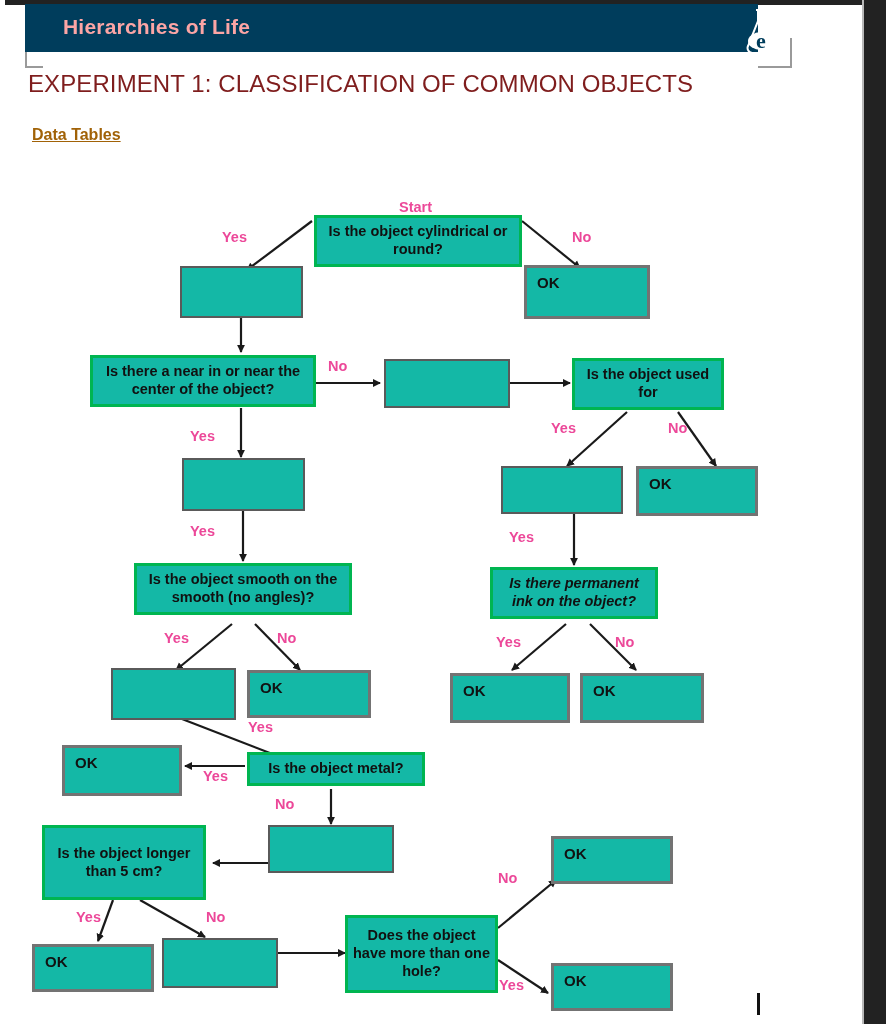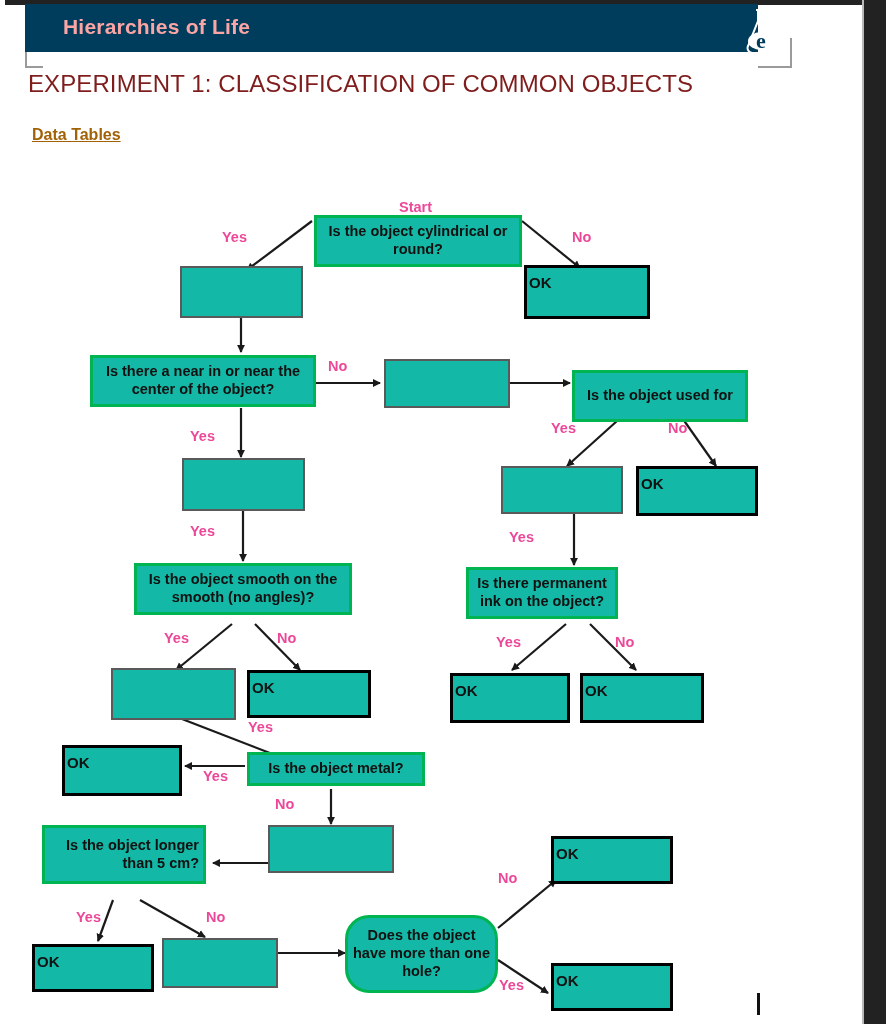--- a/index.html
+++ b/index.html
@@ -57,23 +57,23 @@
     color:#111111;
     line-height:1.22;
   }
   .node.q{           
     border:3px solid #00b551;
     justify-content:center;
     text-align:center;
     padding:2px 4px;
   }
   .node.ok{          
-    border:3px solid #000000;
+    border:3px solid #737373;
     justify-content:flex-start;
-    padding-left:2px;
+    padding-left:10px;
     align-items:flex-start;
     padding-top:6px;
     font-size:15px;
   }
   .node.blank{       
     border:2px solid #5a5a5a;
   }
 
   .edge-label{
     position:absolute;
@@ -176,53 +176,53 @@
   <div class="node q" style="left:314px;top:215px;width:208px;height:52px;">Is the object cylindrical or round?</div>
 
   <div class="node blank" style="left:180px;top:266px;width:123px;height:52px;"></div>
 
   <div class="node ok" style="left:524px;top:265px;width:126px;height:54px;">OK</div>
 
   <div class="node q" style="left:90px;top:355px;width:226px;height:52px;">Is there a near in or near the center of the object?</div>
 
   <div class="node blank" style="left:182px;top:458px;width:123px;height:53px;"></div>
 
-  <div class="node q" style="left:572px;top:370px;width:176px;height:52px;">Is the object used for</div>
+  <div class="node q" style="left:572px;top:358px;width:152px;height:52px;">Is the object used for</div>
 
   <div class="node blank" style="left:384px;top:359px;width:126px;height:49px;"></div>
 
   <div class="node ok" style="left:636px;top:466px;width:122px;height:50px;">OK</div>
 
   <div class="node blank" style="left:501px;top:466px;width:122px;height:48px;"></div>
 
   <div class="node q" style="left:134px;top:563px;width:218px;height:52px;">Is the object smooth on the smooth (no angles)?</div>
 
-  <div class="node q" style="left:466px;top:567px;width:152px;height:52px;">Is there permanent ink on the object?</div>
+  <div class="node q" style="left:490px;top:567px;width:168px;height:52px;font-style:italic;">Is there permanent ink on the object?</div>
 
   <div class="node blank" style="left:111px;top:668px;width:125px;height:52px;"></div>
 
   <div class="node ok" style="left:247px;top:670px;width:124px;height:48px;">OK</div>
 
   <div class="node ok" style="left:62px;top:745px;width:120px;height:51px;">OK</div>
 
   <div class="node ok" style="left:450px;top:673px;width:120px;height:50px;">OK</div>
 
   <div class="node ok" style="left:580px;top:673px;width:124px;height:50px;">OK</div>
 
   <div class="node q" style="left:247px;top:752px;width:178px;height:34px;">Is the object metal?</div>
 
   <div class="node blank" style="left:268px;top:825px;width:126px;height:48px;"></div>
 
-  <div class="node q" style="left:42px;top:825px;width:164px;height:59px;text-align:right;">Is the object longer than 5 cm?</div>
+  <div class="node q" style="left:42px;top:825px;width:164px;height:75px;">Is the object longer than 5 cm?</div>
 
   <div class="node ok" style="left:32px;top:944px;width:122px;height:48px;">OK</div>
 
   <div class="node blank" style="left:162px;top:938px;width:116px;height:50px;"></div>
 
-  <div class="node q" style="left:345px;top:915px;width:153px;height:78px;border-radius:24px;">Does the object have more than one hole?</div>
+  <div class="node q" style="left:345px;top:915px;width:153px;height:78px;">Does the object have more than one hole?</div>
 
   <div class="node ok" style="left:551px;top:836px;width:122px;height:48px;">OK</div>
 
   <div class="node ok" style="left:551px;top:963px;width:122px;height:48px;">OK</div>
 
   <div class="edge-label" style="left:222px;top:229px;">Yes</div>
   <div class="edge-label" style="left:572px;top:229px;">No</div>
   <div class="edge-label" style="left:328px;top:358px;">No</div>
   <div class="edge-label" style="left:190px;top:428px;">Yes</div>
   <div class="edge-label" style="left:551px;top:420px;">Yes</div>

